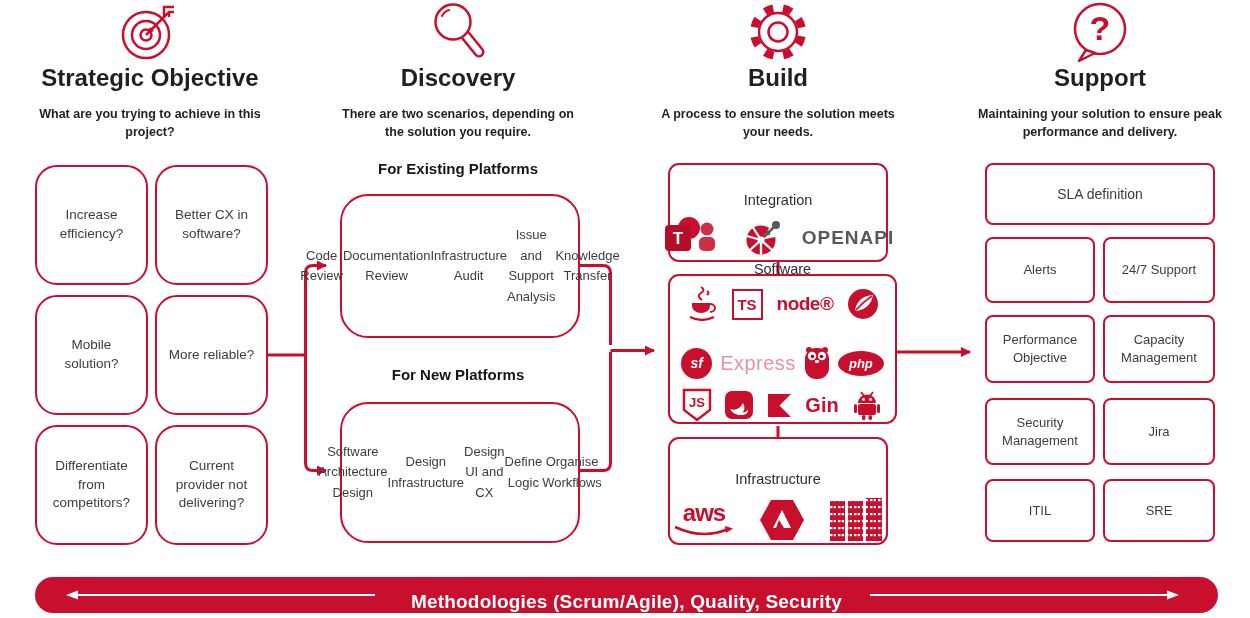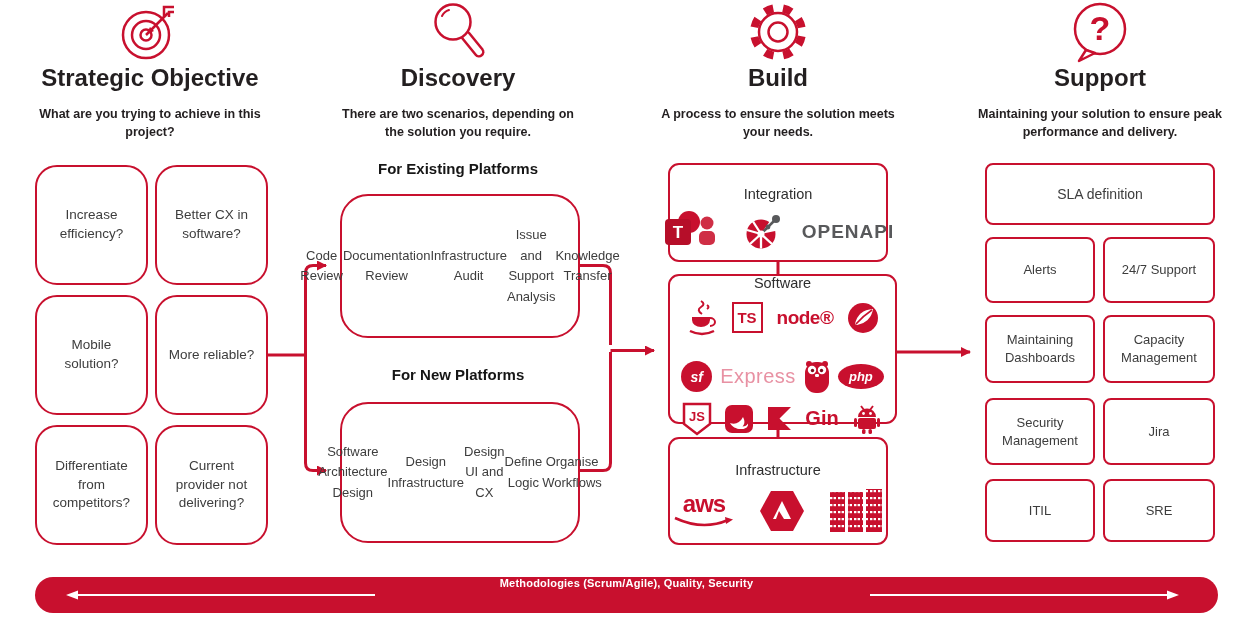--- a/index.html
+++ b/index.html
@@ -18,31 +18,31 @@
   .subtitle{font-size:12.5px;font-weight:700;color:var(--ink);line-height:1.4}
 
   .box{position:absolute;background:#fff;border:2.5px solid var(--red);
        display:flex;align-items:center;justify-content:center;
        text-align:center;color:var(--body)}
   .qbox{border-radius:22px;font-size:13.5px;line-height:1.4;padding:6px}
   .dbox{border-radius:28px;flex-direction:row;font-size:13px;padding:10px}
   .dbox .li{line-height:20.5px}
   .subhead{position:absolute;text-align:center;font-size:15px;font-weight:700;color:#161616}
 
-  .bbox{border-radius:11px;flex-direction:column;justify-content:center}
+  .bbox{border-radius:11px;flex-direction:column;justify-content:flex-end}
   .bhead{font-size:14.5px;color:#2e2e2e}
   .lrow{display:flex;align-items:center;justify-content:center}
 
   .sbox{border-radius:8px;font-size:13px;line-height:1.35;padding:5px}
   .sla{font-size:14px}
 
   .banner{position:absolute;left:35px;top:577px;width:1183px;height:36px;
           background:var(--red);border-radius:18px;color:#fff;
-          display:flex;align-items:flex-start;justify-content:center;
-          font-size:11px;font-weight:600;letter-spacing:.2px}
+          display:flex;align-items:flex-end;justify-content:center;
+          font-size:19px;font-weight:600;letter-spacing:.2px}
   .banner svg{position:absolute;top:50%;transform:translateY(-50%)}
 
   
   .logo{display:flex;align-items:center;justify-content:center}
   .tsq{width:31px;height:31px;border:2.5px solid var(--red);color:var(--red);
        font-weight:800;font-size:15px;display:flex;align-items:center;justify-content:center}
   .nodetxt{color:var(--red);font-weight:800;font-size:19px;letter-spacing:-0.5px}
   .sfc{width:31px;height:31px;border-radius:50%;background:var(--red);color:#fff;
        font-style:italic;font-weight:700;font-size:14px;display:flex;align-items:center;justify-content:center}
   .express{color:#E891A3;font-size:20px;letter-spacing:.5px}
@@ -291,21 +291,21 @@
   <div class="box sbox sla" style="left:985px;top:163px;width:230px;height:62px">
     <span>SLA definition</span>
   </div>
   <div class="box sbox" style="left:985px;top:237px;width:110px;height:66px">
     <span>Alerts</span>
   </div>
   <div class="box sbox" style="left:1103px;top:237px;width:112px;height:66px">
     <span>24/7 Support</span>
   </div>
   <div class="box sbox" style="left:985px;top:315px;width:110px;height:68px">
-    <span>Maintaining Dashboards</span>
+    <span>Performance Objective</span>
   </div>
   <div class="box sbox" style="left:1103px;top:315px;width:112px;height:68px">
     <span>Capacity Management</span>
   </div>
   <div class="box sbox" style="left:985px;top:398px;width:110px;height:67px">
     <span>Security Management</span>
   </div>
   <div class="box sbox" style="left:1103px;top:398px;width:112px;height:67px">
     <span>Jira</span>
   </div>

